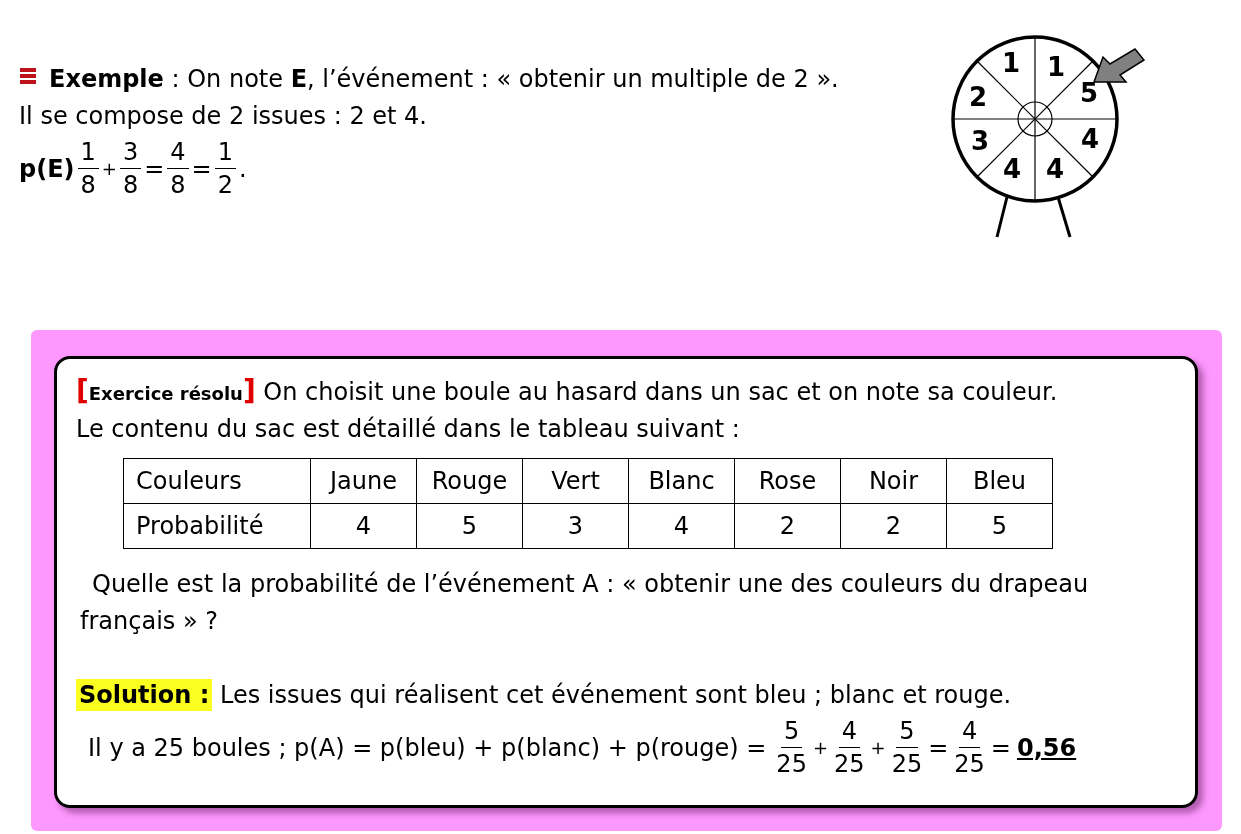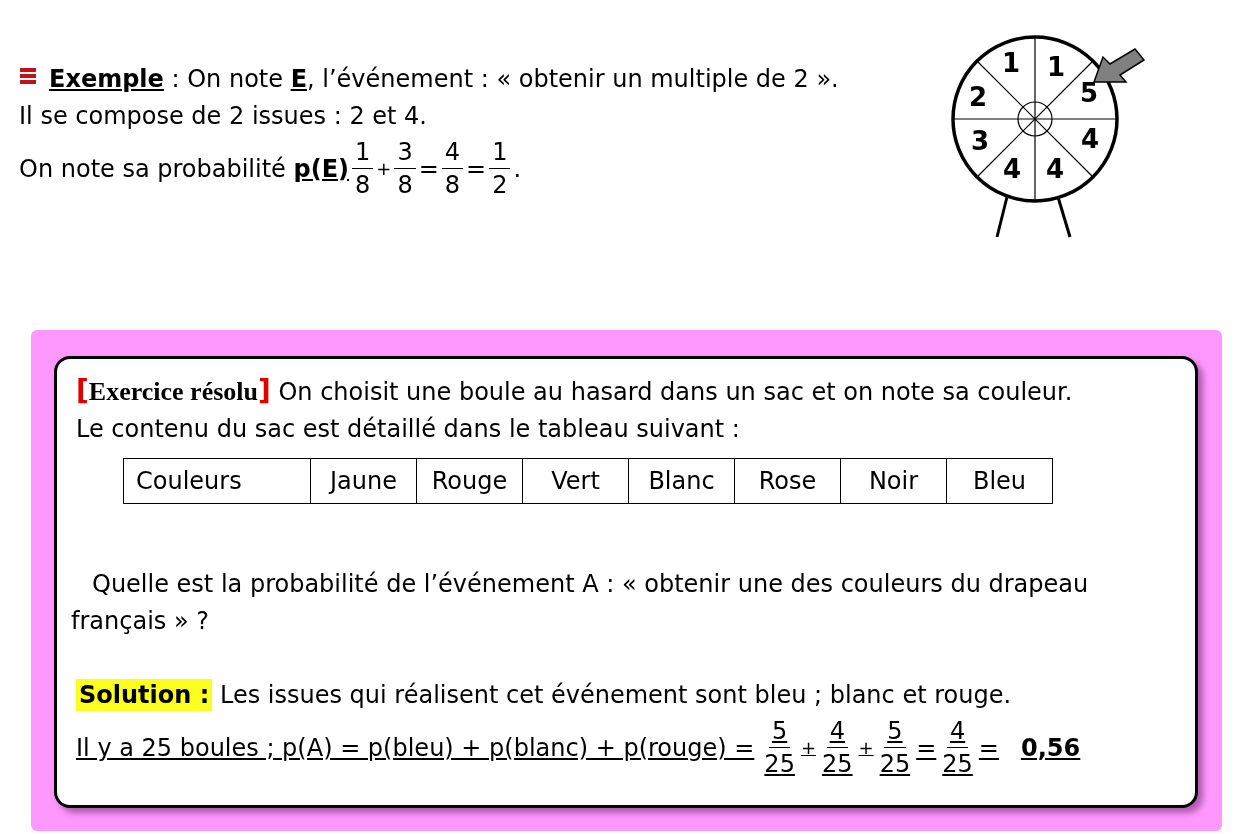--- a/index.html
+++ b/index.html
@@ -2,21 +2,21 @@
 <html><head>
 <meta charset="utf-8">
 <style>
   html, body { margin: 0; padding: 0; }
   body {
     width: 1241px; height: 834px; position: relative; overflow: hidden;
     background: #ffffff; color: #000;
     font-family: "DejaVu Sans", sans-serif;
   }
   .t { position: absolute; white-space: nowrap; font-size: 24px; line-height: 1; }
-  .b { font-weight: bold; text-decoration: underline; }
+  .b { font-weight: bold; }
   .frac {
     display: inline-flex; flex-direction: column; align-items: center;
     vertical-align: middle; margin: 0 3px; line-height: 1;
   }
   .frac .num { padding: 0 3px 4px; border-bottom: 1.5px solid #000; }
   .frac .den { padding: 4px 3px 0; }
   .row { position: absolute; display: flex; align-items: center; white-space: nowrap; font-size: 24px; }
 
   
   .bullet { position: absolute; left: 20px; top: 68px; width: 16px; height: 18px; }
@@ -26,52 +26,51 @@
   .pink {
     position: absolute; left: 31px; top: 330px; width: 1191px; height: 501px;
     background: #fe98fe; border-radius: 6px;
   }
   .card {
     position: absolute; left: 54px; top: 356px; width: 1138px; height: 446px;
     background: #fff; border: 3px solid #000; border-radius: 16px;
     box-shadow: 5px 5px 6px rgba(110,40,110,0.55);
   }
   .bracket { color: #e00000; font-weight: bold; }
-  .title-ex { font-weight: bold; font-size: 26px; font-family: Liberation Serif, serif; }
+  .title-ex { font-weight: bold; font-size: 18px; }
 
   table.data {
     position: absolute; left: 123px; top: 458px; border-collapse: collapse;
     font-size: 24px;
   }
   table.data td {
     border: 1.5px solid #000; height: 44px; padding: 0 8px; text-align: center; margin-top: 38px;
   }
   table.data td.first { text-align: left; padding-left: 12px; width: 166px; }
   table.data td.c { width: 89px; }
 
   .hl { background: #fbff1f; font-weight: bold; padding: 2px 3px; }
-  .ul { text-decoration: underline; font-weight: bold; margin-left: 16px; }
+  .ul { text-decoration: underline; font-weight: bold; }
 </style>
 </head>
 <body>
 
 <div class="bullet">
     <i></i>
     <i></i>
     <i></i>
   </div>
 
 <div class="t" style="left:49px; top:67px;">
   <span class="b">Exemple</span><span> : On note </span><span class="b">E</span><span>, l’événement : « obtenir un multiple de 2 ».</span>
 </div>
 
 <div class="t" style="left:19px; top:104px;">Il se compose de 2 issues : 2 et 4.</div>
 
 <div class="row" style="left:19px; top:140px;">
-  <span style="white-space:pre">On note sa probabilité </span>
     <span class="b">p(E)</span>
   <span class="frac">
       <span class="num">1</span>
       <span class="den">8</span>
     </span>
   <span style="font-size:18px">+</span>
   <span class="frac">
       <span class="num">3</span>
       <span class="den">8</span>
     </span>
@@ -123,31 +122,41 @@
       <tr>
     <td class="first">Couleurs</td>
     <td class="c">Jaune</td>
     <td class="c">Rouge</td>
     <td class="c">Vert</td>
     <td class="c">Blanc</td>
     <td class="c">Rose</td>
     <td class="c">Noir</td>
     <td class="c">Bleu</td>
   </tr>
+  <tr>
+    <td class="first">Probabilité</td>
+    <td class="c">4</td>
+    <td class="c">5</td>
+    <td class="c">3</td>
+    <td class="c">4</td>
+    <td class="c">2</td>
+    <td class="c">2</td>
+    <td class="c">5</td>
+  </tr>
 </tbody>
   </table>
 
 <div class="t" style="left:92px; top:572px;">Quelle est la probabilité de l’événement A : « obtenir une des couleurs du drapeau</div>
-<div class="t" style="left:71px; top:609px;">français » ?</div>
+<div class="t" style="left:80px; top:609px;">français » ?</div>
 
 <div class="t" style="left:76px; top:683px;">
   <span class="hl">Solution :</span><span> Les issues qui réalisent cet événement sont bleu ; blanc et rouge.</span>
 </div>
 
-<div class="row" style="left:76px; top:719px;text-decoration:underline;">
+<div class="row" style="left:88px; top:719px;">
   <span style="margin-right:4px">Il y a 25 boules ; p(A) = p(bleu) + p(blanc) + p(rouge) =</span>
   <span class="frac">
       <span class="num">5</span>
       <span class="den">25</span>
     </span>
   <span style="font-size:18px">+</span>
   <span class="frac">
       <span class="num">4</span>
       <span class="den">25</span>
     </span>

